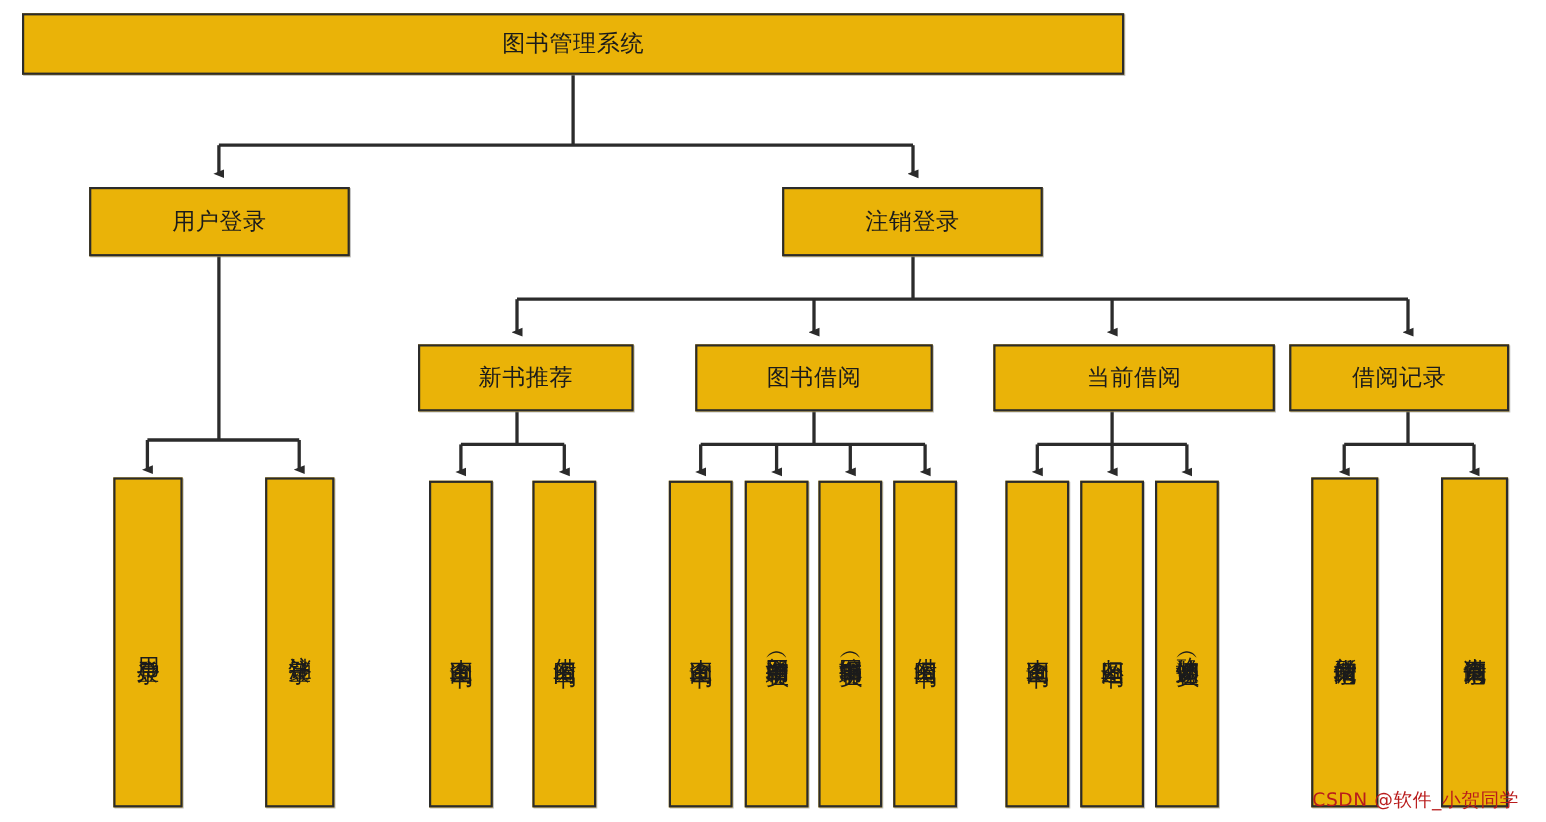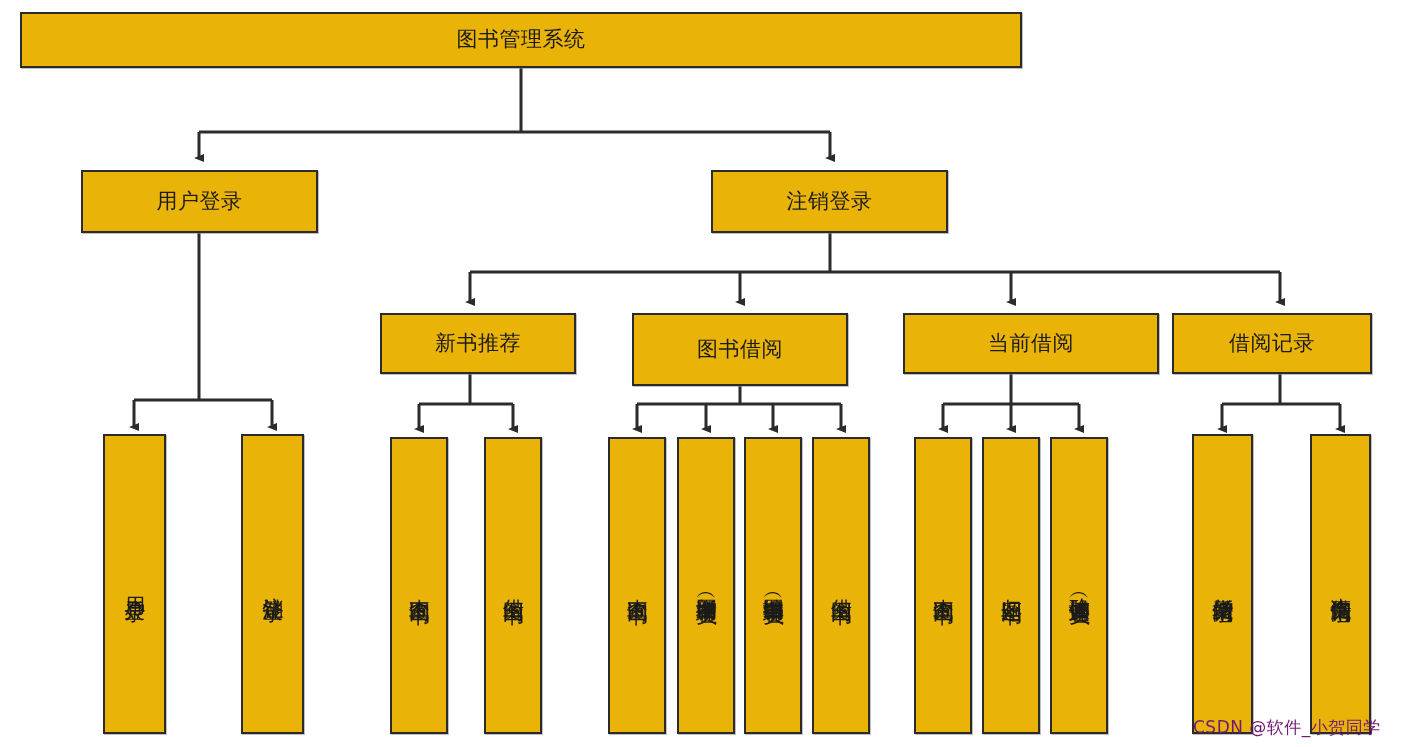--- a/index.html
+++ b/index.html
@@ -65,21 +65,21 @@
     letter-spacing: 2px;
     white-space: nowrap;
   }
   .node.v.long .label {
     letter-spacing: 1px;
     line-height: 1.1;
   }
   .watermark {
     position: absolute;
     font-size: 17px;
-    color: #701a75;
+    color: #b91c1c;
     white-space: nowrap;
     letter-spacing: 0.5px;
     text-align: right;
   }
 </style>
 </head>
 <body>
 
 <div id="canvas">
 
@@ -140,21 +140,21 @@
   <div class="node h" style="left:81px; top:170px; width:237px; height:63px;">
     <span class="label">用户登录</span>
   </div>
   <div class="node h" style="left:711px; top:170px; width:237px; height:63px;">
     <span class="label">注销登录</span>
   </div>
 
   <div class="node h" style="left:380px; top:313px; width:196px; height:61px;">
     <span class="label">新书推荐</span>
   </div>
-  <div class="node h" style="left:632px; top:313px; width:216px; height:73px;">
+  <div class="node h" style="left:632px; top:313px; width:216px; height:61px;">
     <span class="label">图书借阅</span>
   </div>
   <div class="node h" style="left:903px; top:313px; width:256px; height:61px;">
     <span class="label">当前借阅</span>
   </div>
   <div class="node h" style="left:1172px; top:313px; width:200px; height:61px;">
     <span class="label">借阅记录</span>
   </div>
 
   <div class="node v" style="left:103px; top:434px; width:63px; height:300px;">

